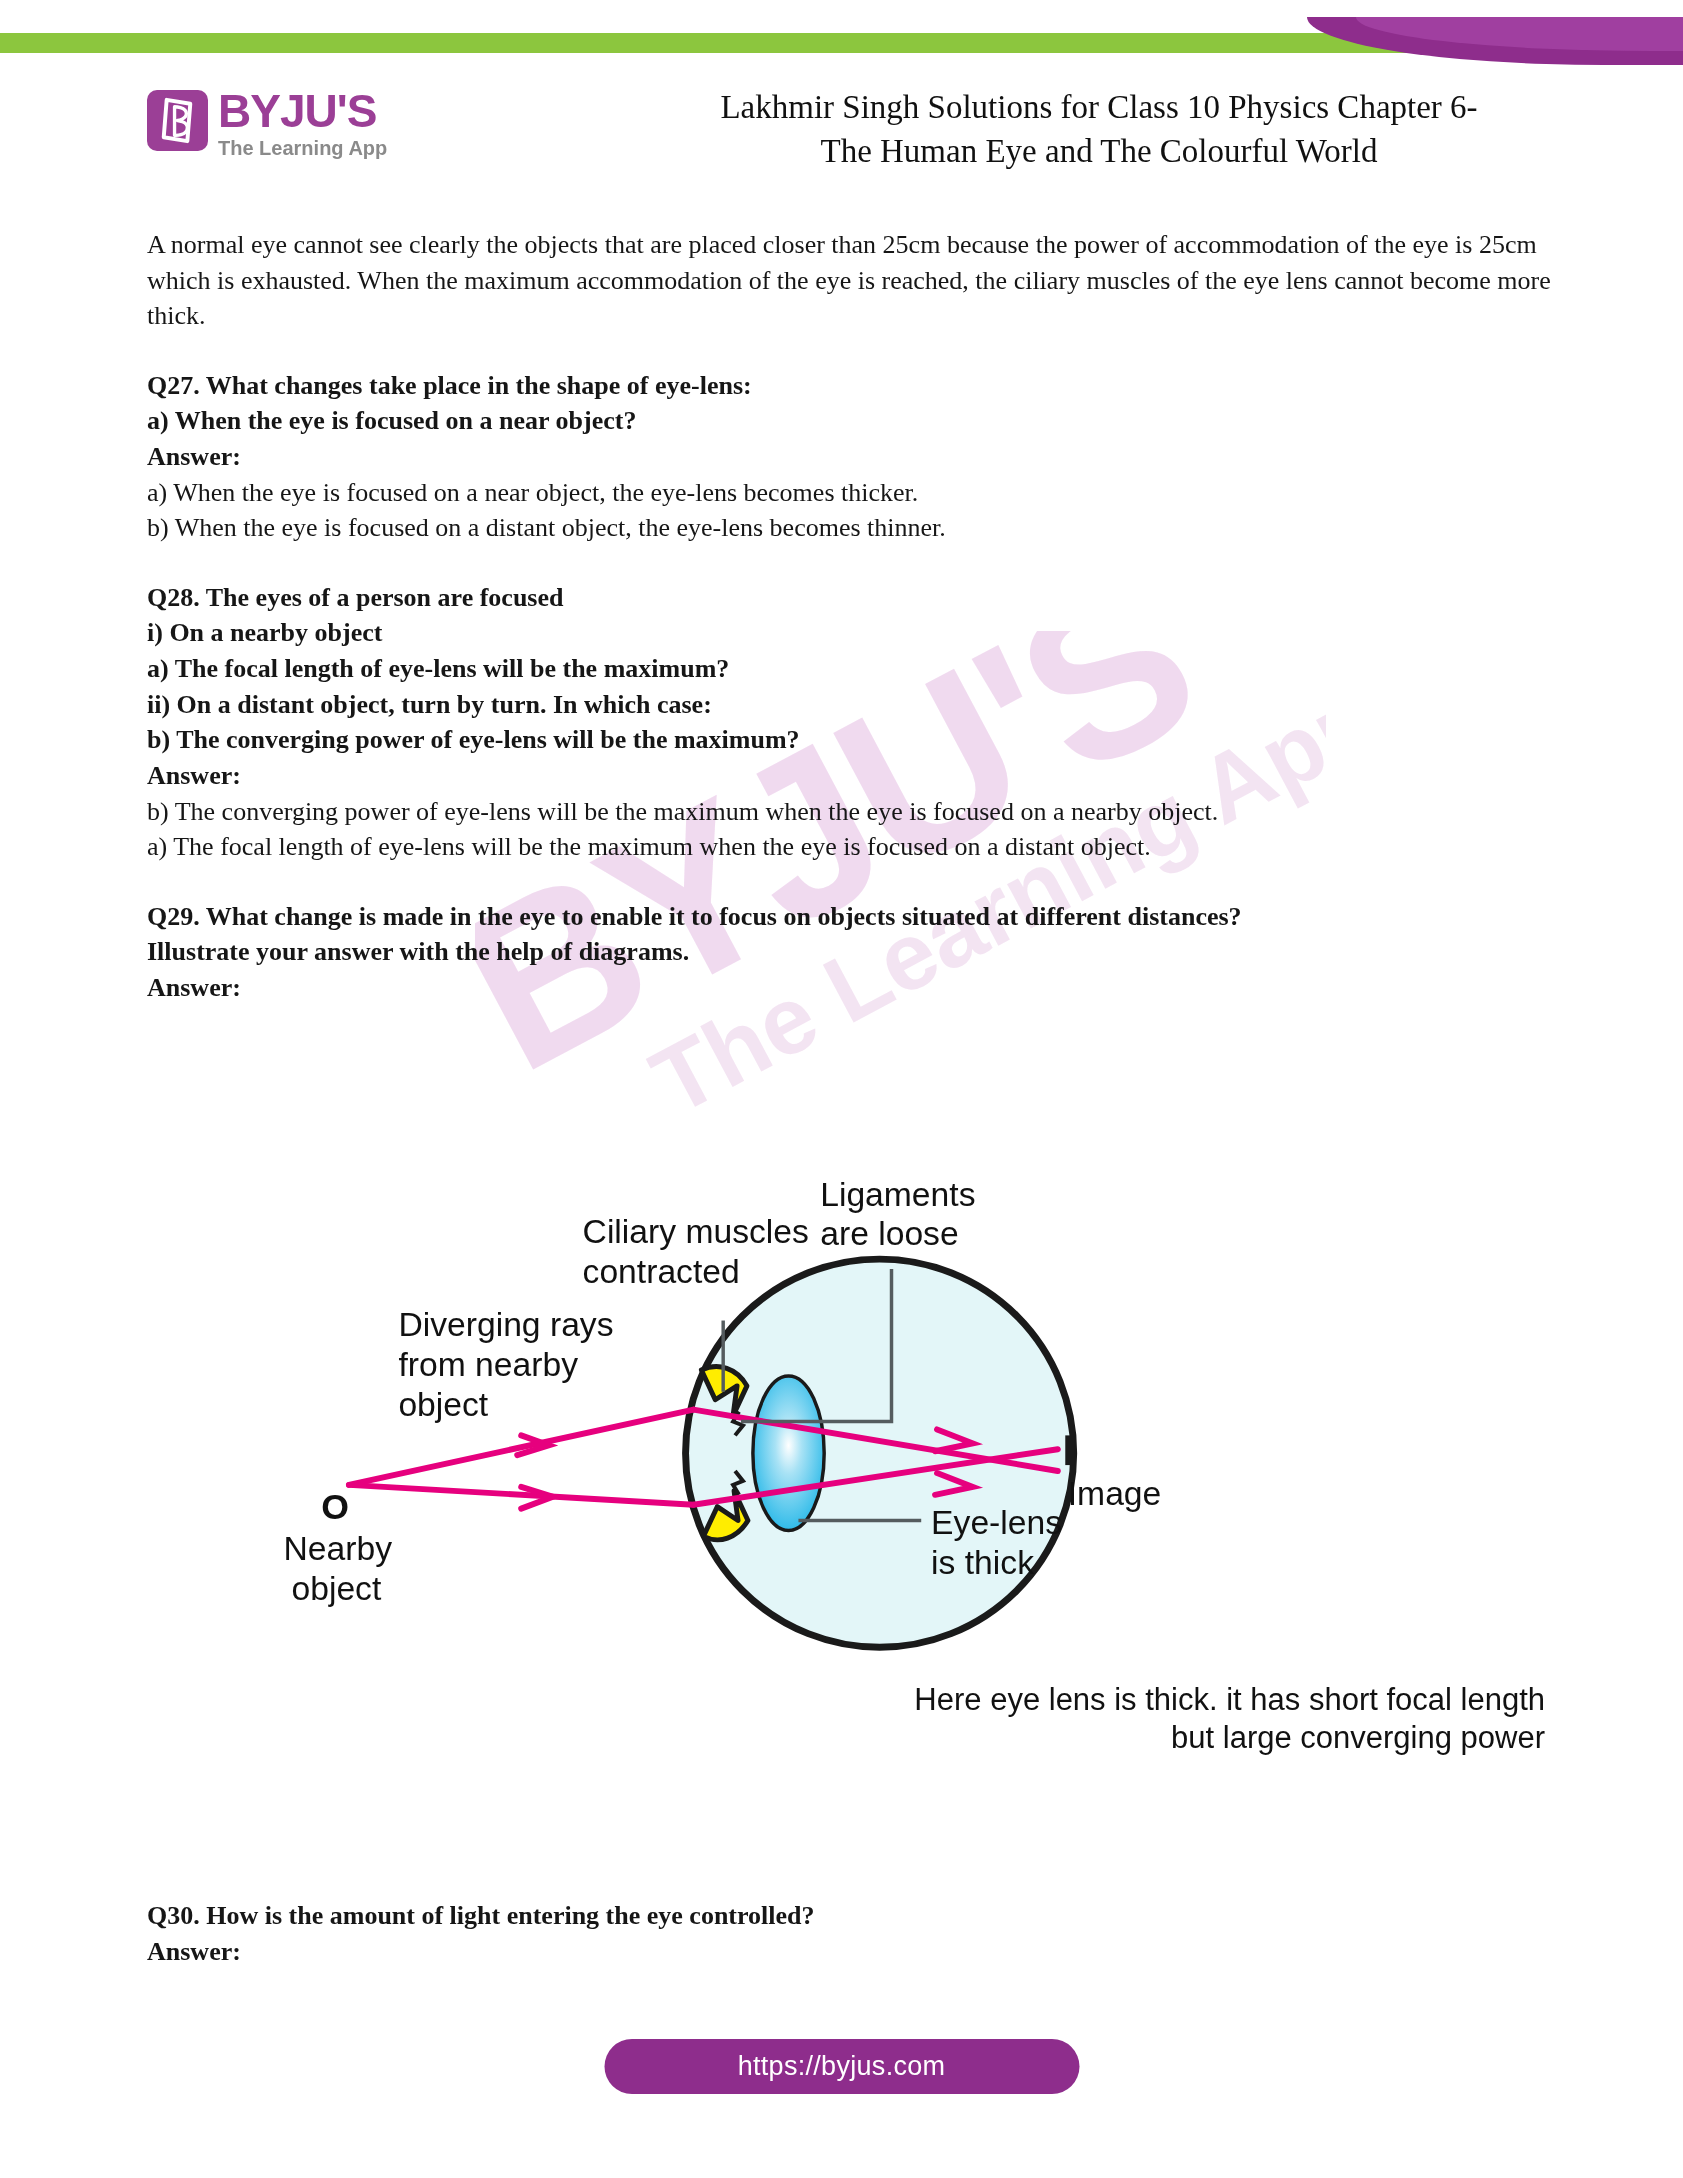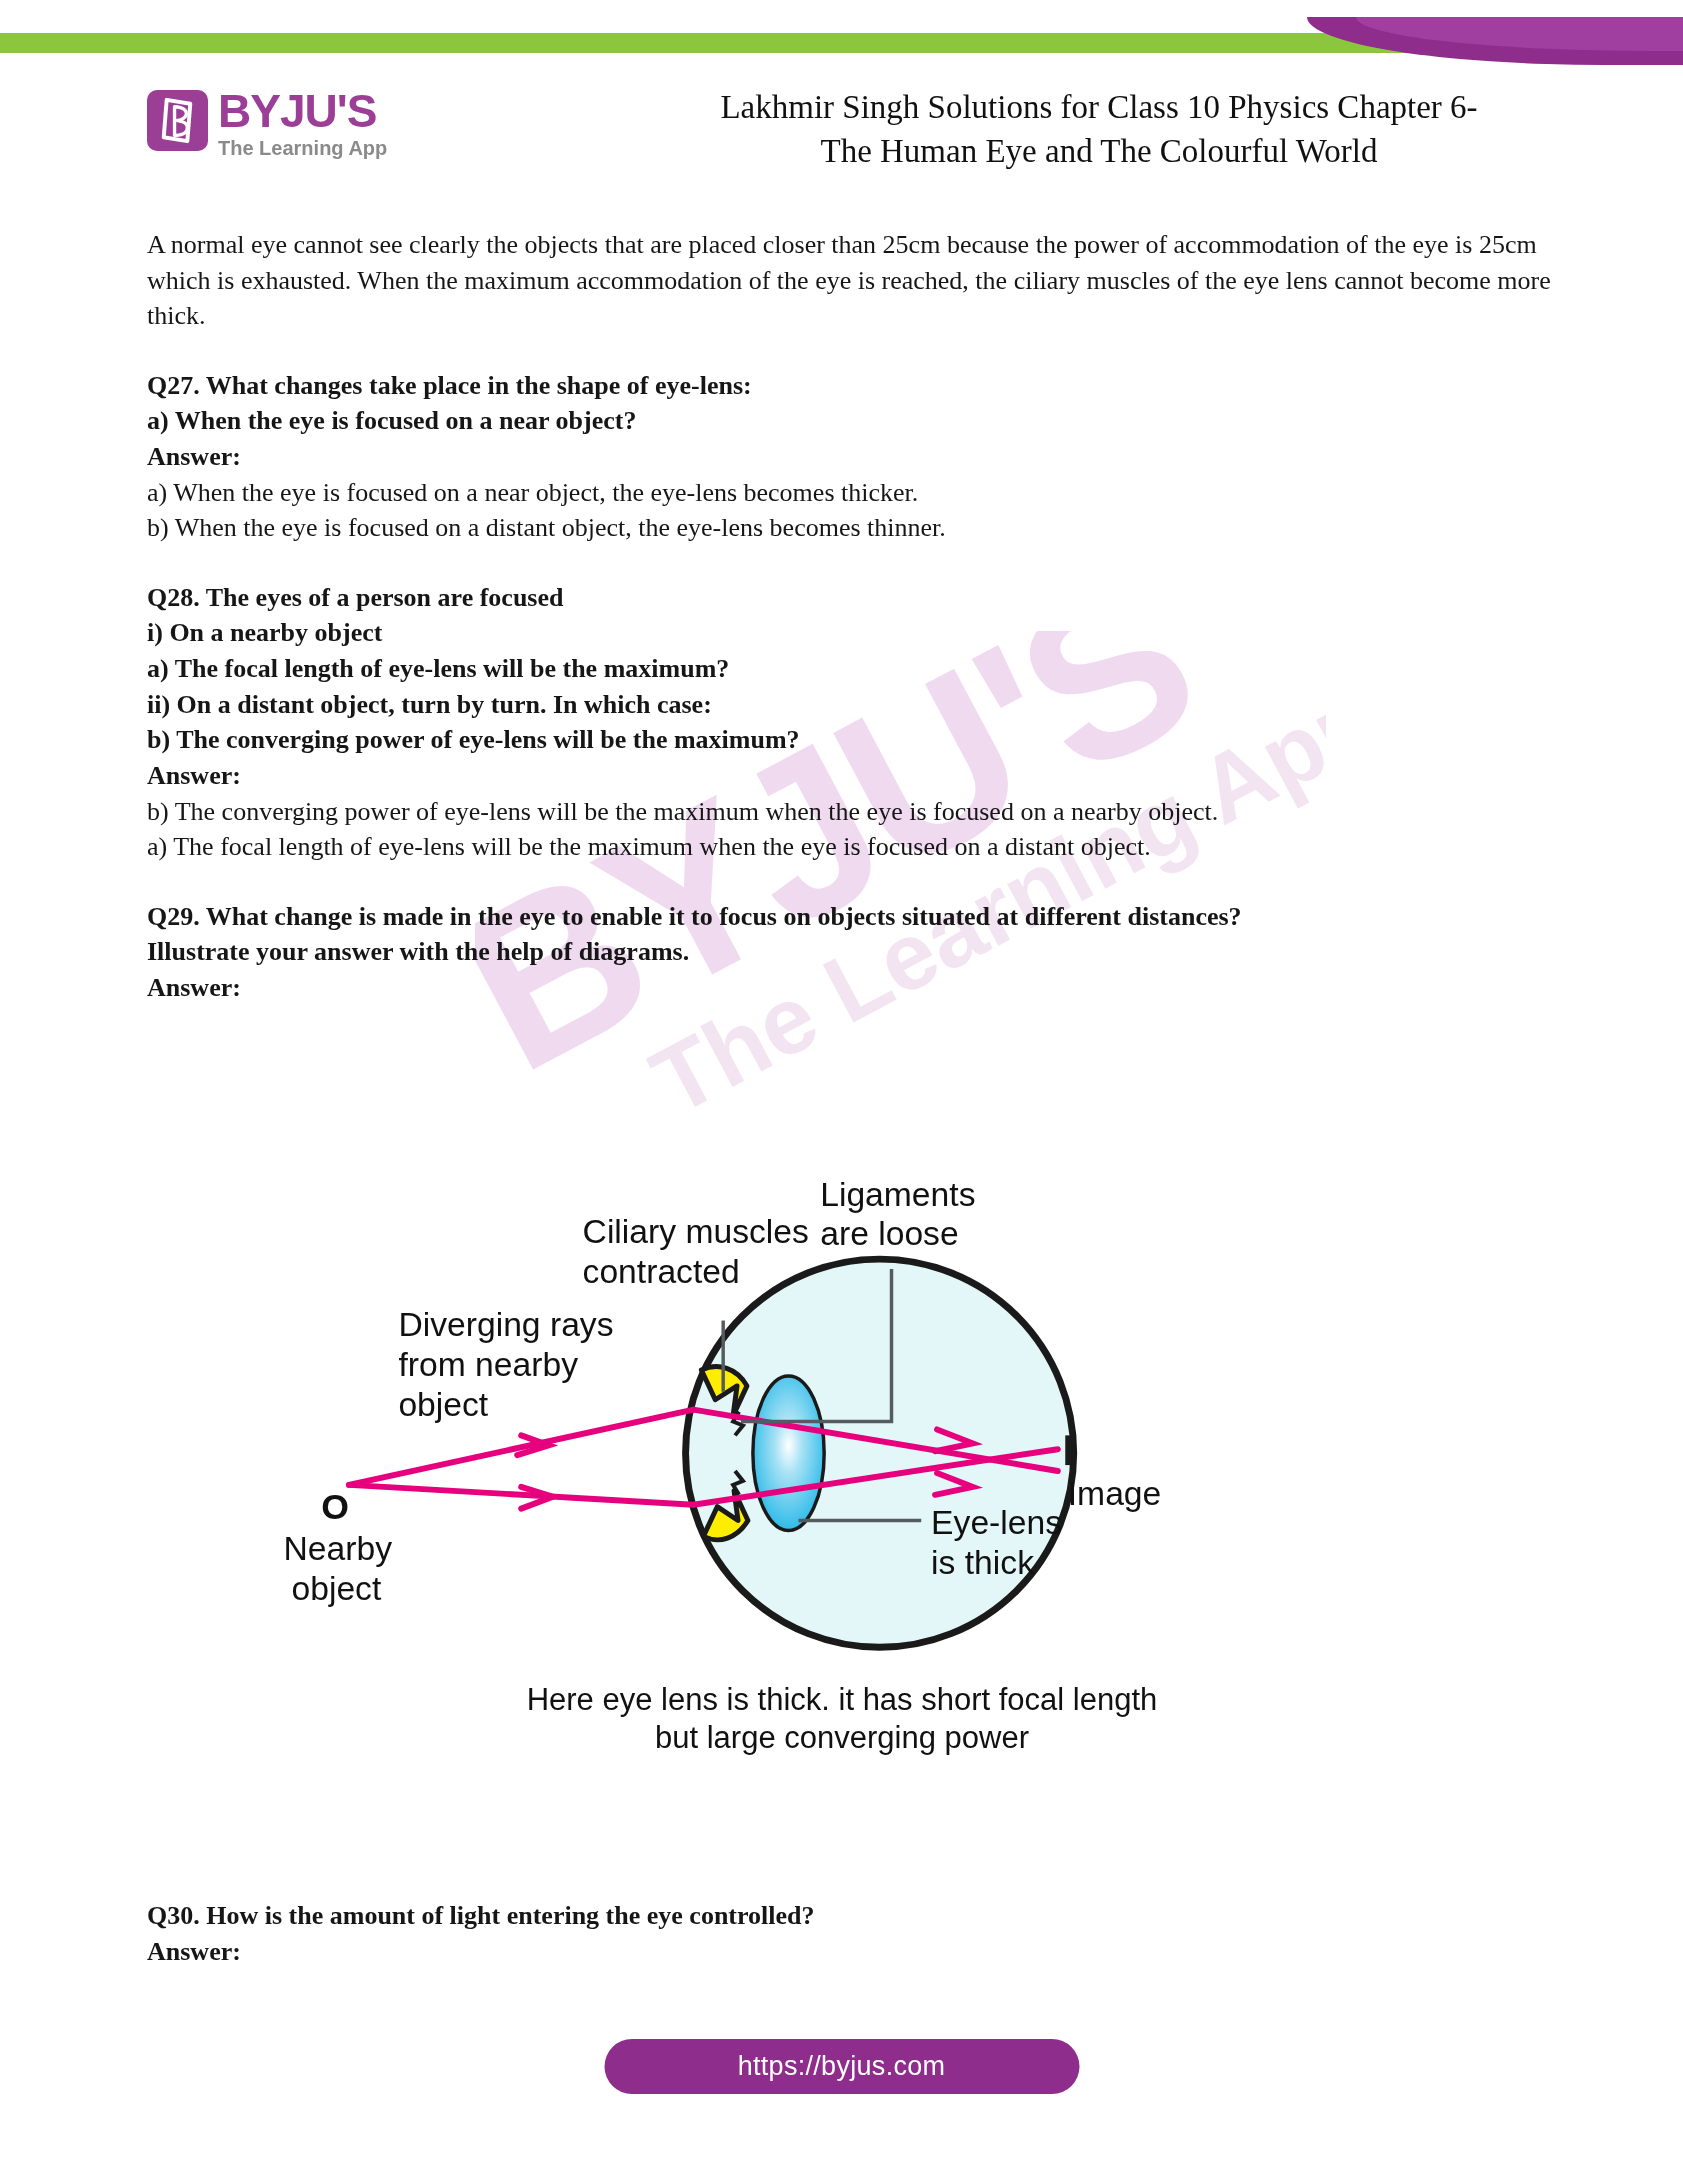--- a/index.html
+++ b/index.html
@@ -147,21 +147,21 @@
     top: 1139px;
     width: 1406px;
     height: 673px;
     z-index: 2;
   }
   .fig-caption {
     position: absolute;
     left: 0;
     top: 525px;
     width: 1406px;
-    text-align: center;
+    text-align: right;
     font-family: "Liberation Sans", sans-serif;
     font-size: 31px;
     color: #111;
     line-height: 1.22;
   }
 
   
   .footer-pill {
     position: absolute;
     left: 50%;

